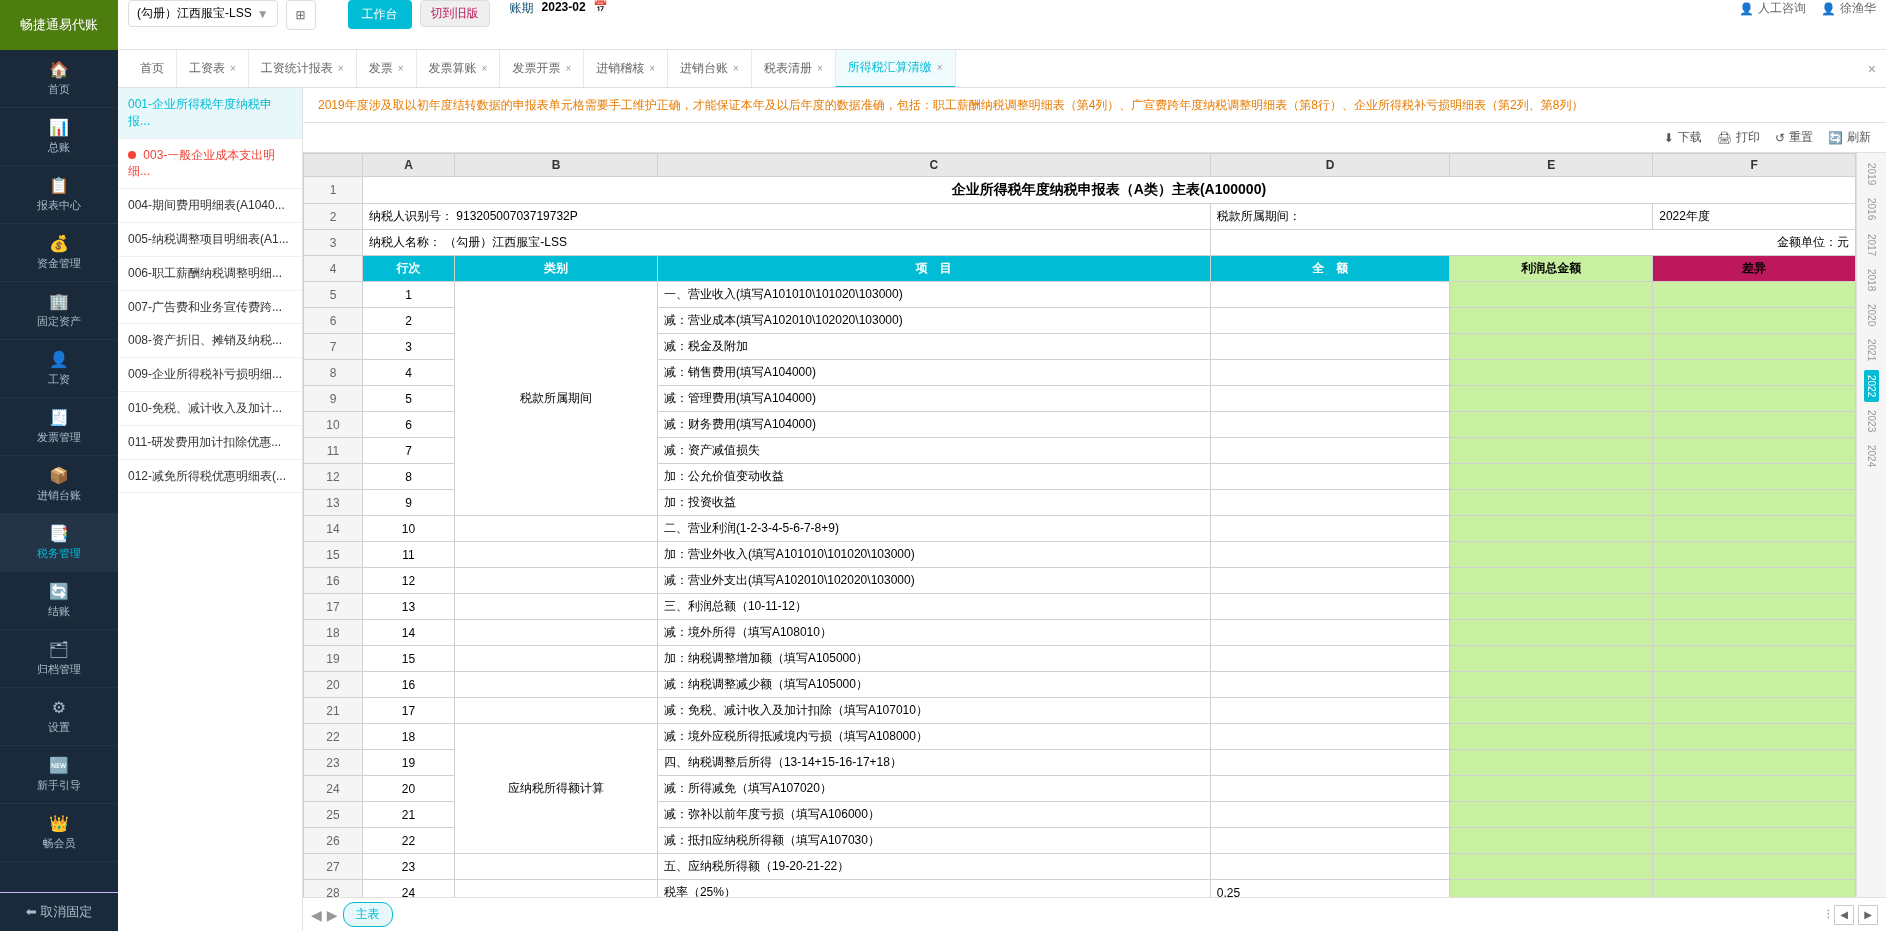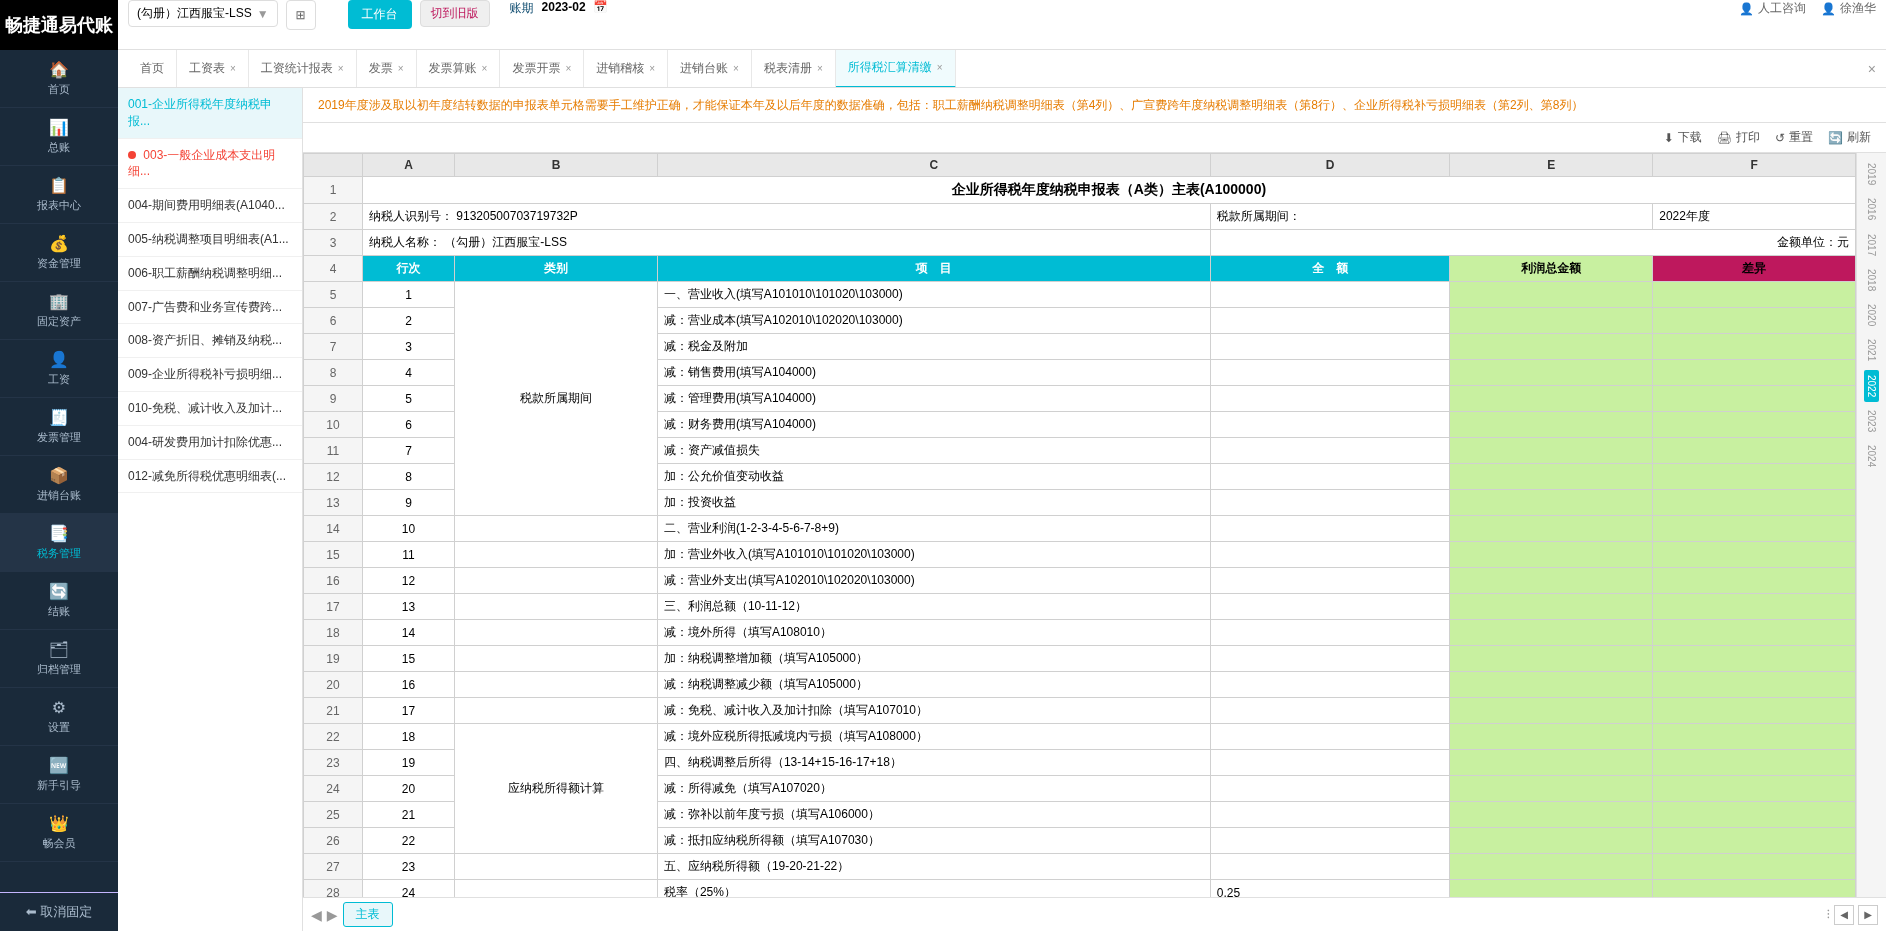--- a/index.html
+++ b/index.html
@@ -1,20 +1,20 @@
 <!DOCTYPE html>
 <html><head>
   <meta charset="utf-8">
   <style>
     * { box-sizing: border-box; margin: 0; padding: 0; }
     body { font-family: "Microsoft YaHei", "SimHei", sans-serif; font-size: 12px; background: #f0f2f5; display: flex; height: 931px; overflow: hidden; }
 
     
     .sidebar { width: 118px; background: #1a2a3a; display: flex; flex-direction: column; height: 100%; flex-shrink: 0; }
-    .sidebar-logo { background: #000000; height: 50px; display: flex; align-items: center; justify-content: center; color: white; font-size: 18px; font-weight: bold; }
+    .sidebar-logo { background: #4d7c0f; height: 50px; display: flex; align-items: center; justify-content: center; color: white; font-size: 13px; font-weight: normal; }
     .sidebar-nav { flex: 1; overflow-y: auto; }
     .sidebar-item { display: flex; flex-direction: column; align-items: center; padding: 10px 5px; color: #aabbcc; cursor: pointer; font-size: 11px; border-bottom: 1px solid #243447; }
     .sidebar-item.active { background: #243447; color: #00bcd4; }
     .sidebar-item .icon { font-size: 16px; margin-bottom: 3px; }
     .sidebar-footer { padding: 10px; text-align: center; color: #aabbcc; font-size: 13px; cursor: pointer; border-top: 1px solid #c4b5fd; }
 
     
     .main { flex: 1; display: flex; flex-direction: column; overflow: hidden; }
 
     
@@ -63,21 +63,21 @@
     
     .spreadsheet-wrapper { flex: 1; overflow: auto; background: white; }
     .spreadsheet { width: 100%; border-collapse: collapse; font-size: 12px; }
     .spreadsheet th, .spreadsheet td { border: 1px solid #d0d0d0; padding: 4px 6px; white-space: nowrap; }
     .spreadsheet .row-num { background: #f5f5f5; color: #666; text-align: center; width: 30px; font-weight: normal; }
     .spreadsheet .col-header { background: #e8e8e8; text-align: center; font-weight: bold; color: #333; }
     .green-cell { background: #c8f0a0; }
 
     
     .sheet-tabs { background: white; border-top: 1px solid #e0e0e0; display: flex; align-items: center; padding: 4px 8px; gap: 5px; font-size: 12px; }
-    .sheet-tab { padding: 3px 12px; border: 1px solid #ddd; border-radius: 3px; cursor: pointer; color: #333; background: white; }
+    .sheet-tab { padding: 3px 12px; border: 1px solid #ddd; border-radius: 11px; cursor: pointer; color: #333; background: white; }
     .sheet-tab.active { background: #e8f7fa; border-color: #00bcd4; color: #00bcd4; }
     .sheet-nav { color: #999; cursor: pointer; font-size: 14px; }
     .sheet-nav-right { margin-left: auto; display: flex; gap: 4px; }
     .scroll-arrow { width: 20px; height: 20px; border: 1px solid #ccc; display: flex; align-items: center; justify-content: center; cursor: pointer; color: #666; font-size: 10px; }
   </style>
 </head>
 <body>
 
 <div class="sidebar">
   <div class="sidebar-logo">畅捷通易代账</div>
@@ -239,21 +239,21 @@
       <div class="report-list-item">
         <span>008-资产折旧、摊销及纳税...</span>
       </div>
       <div class="report-list-item">
         <span>009-企业所得税补亏损明细...</span>
       </div>
       <div class="report-list-item">
         <span>010-免税、减计收入及加计...</span>
       </div>
       <div class="report-list-item">
-        <span>004-研发费用加计扣除优惠...</span>
+        <span>011-研发费用加计扣除优惠...</span>
       </div>
       <div class="report-list-item">
         <span>012-减免所得税优惠明细表(...</span>
       </div>
     </div>
 
     <div class="report-main">
 
       <div class="warning-bar">
         <span>2019年度涉及取以初年度结转数据的申报表单元格需要手工维护正确，才能保证本年及以后年度的数据准确，包括：职工薪酬纳税调整明细表（第4列）、广宣费跨年度纳税调整明细表（第8行）、企业所得税补亏损明细表（第2列、第8列）</span>

